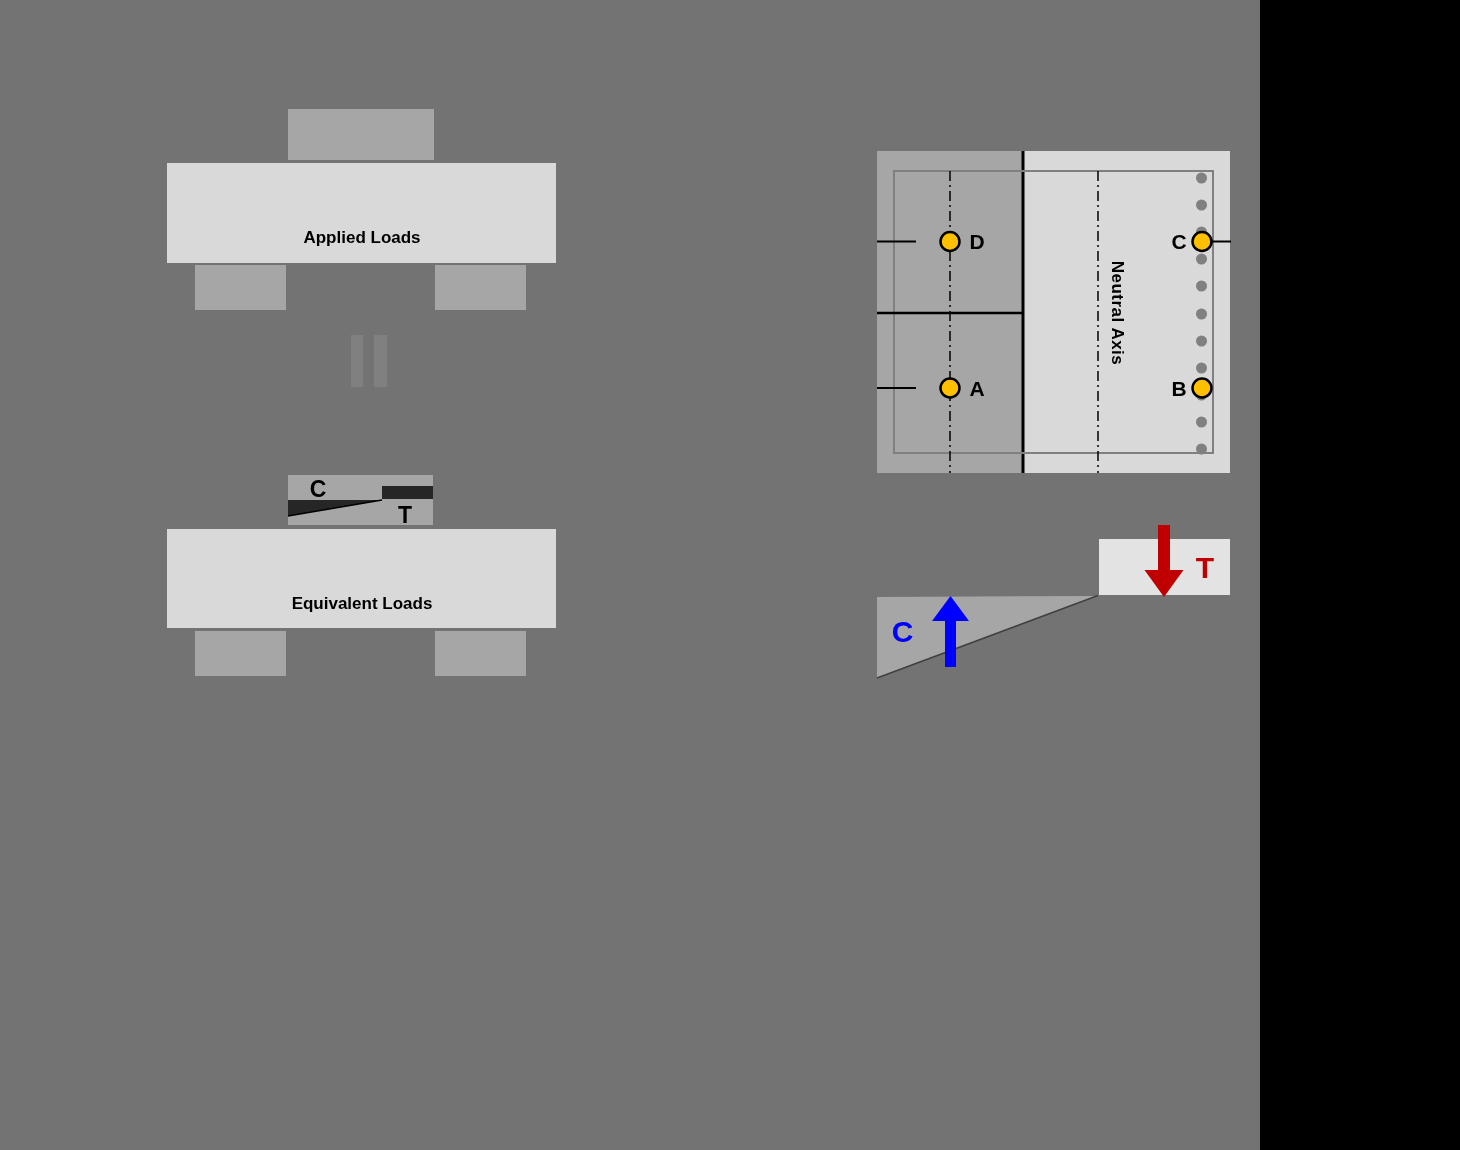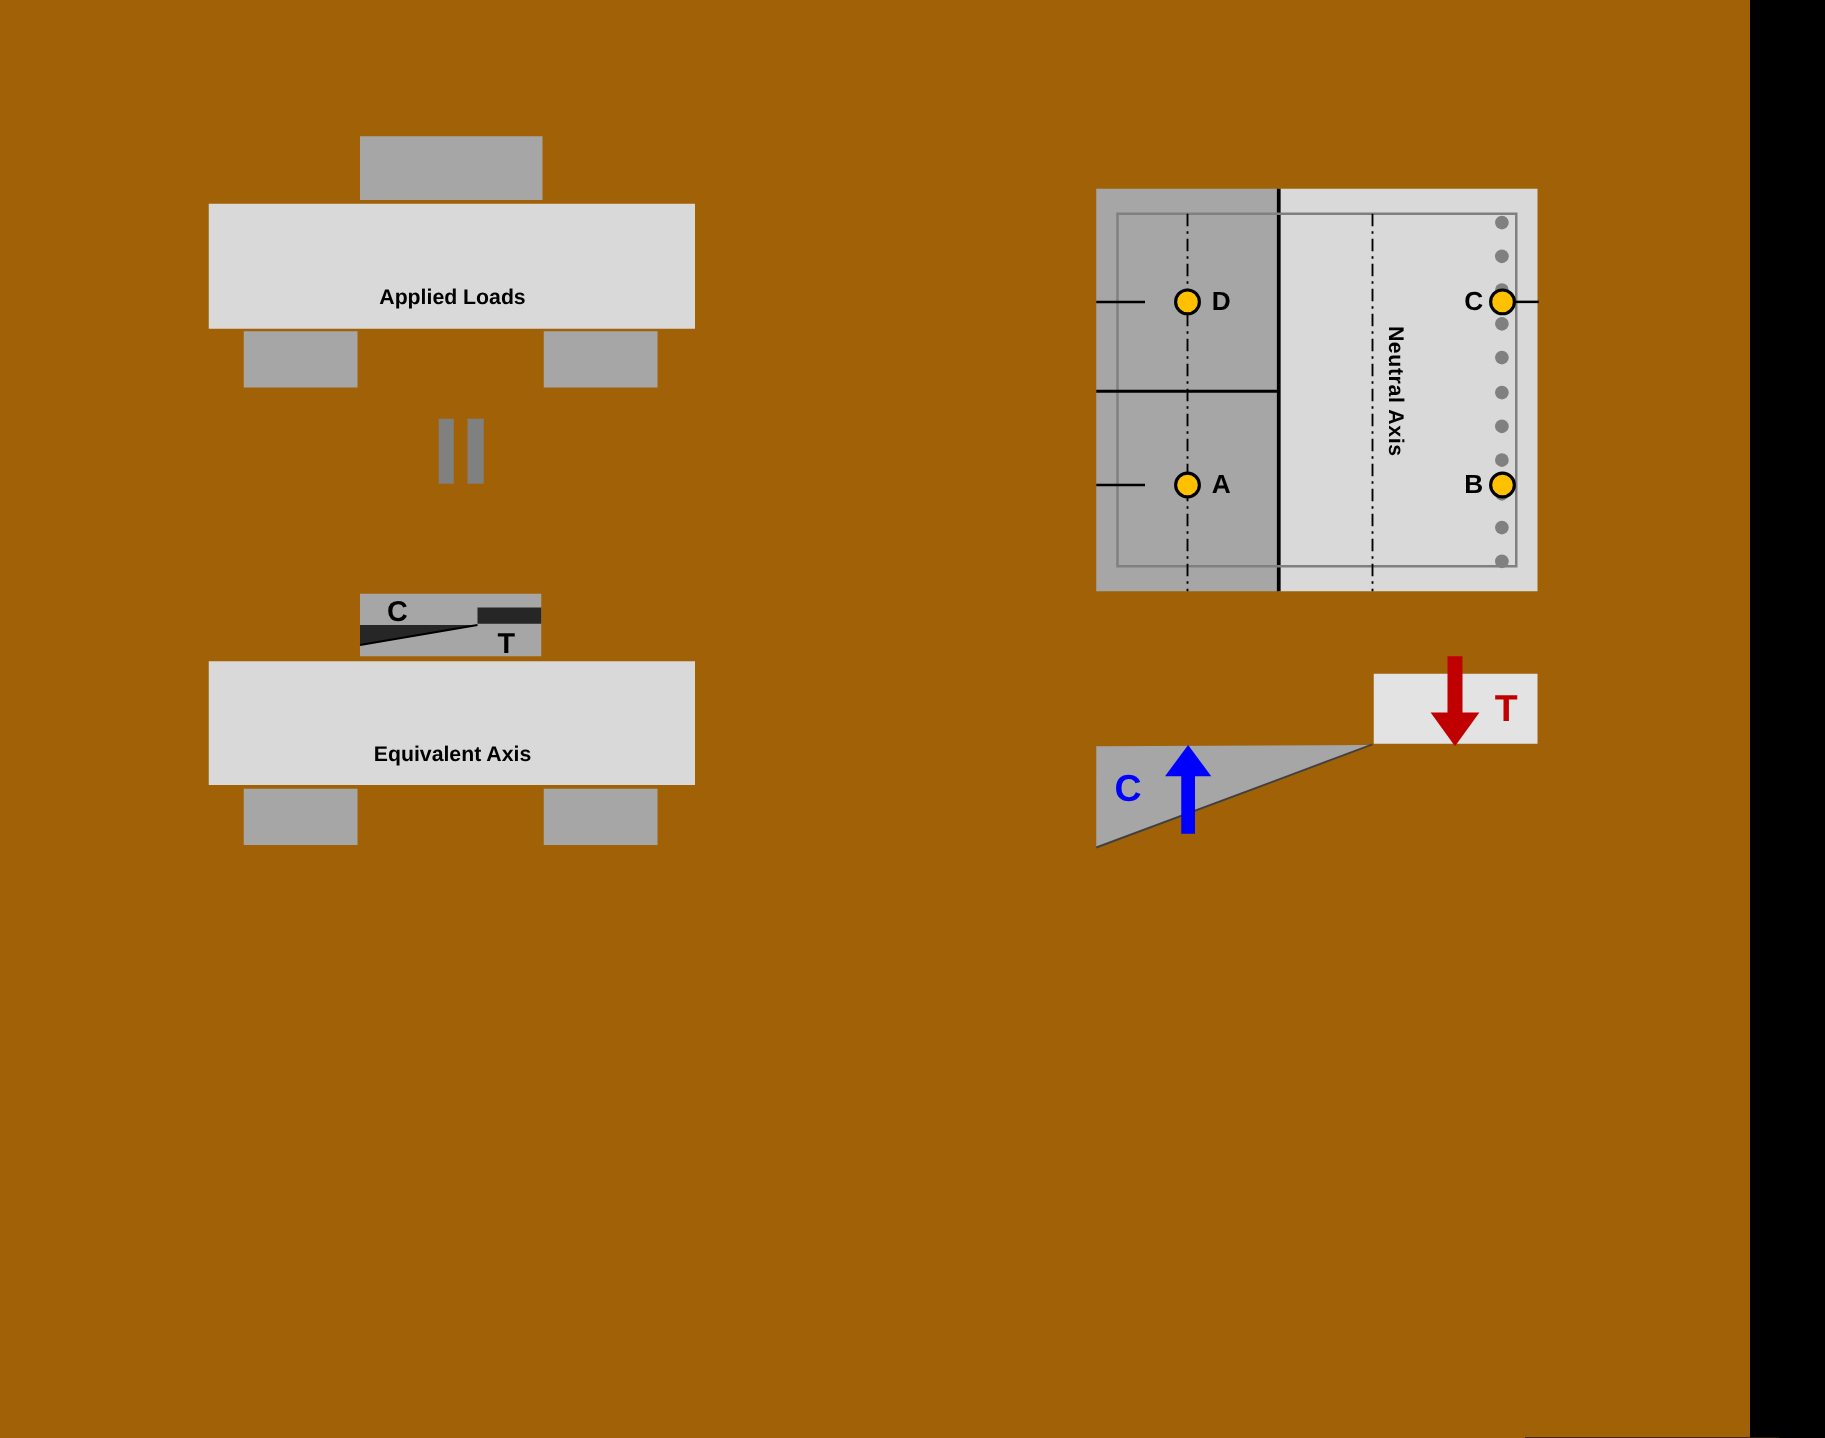--- a/index.html
+++ b/index.html
@@ -1,17 +1,17 @@
 <!DOCTYPE html>
 <html><head>
 <meta charset="utf-8">
 <style>
   html,body{margin:0;padding:0;background:#000;}
   .canvas{
-    position:relative;width:1400px;height:1150px;background:#a16207;
+    position:relative;width:1260px;height:1150px;background:#737373;
     font-family:"Liberation Sans",sans-serif;overflow:hidden;
   }
   .rect{position:absolute;}
   .fill-light{background:#d9d9d9;}
   .fill-mid{background:#a6a6a6;}
   .fill-bar{background:#808080;}
   .beam-label{
     position:absolute;transform:translate(-50%,-50%);
     font-weight:bold;font-size:17px;color:#000;white-space:nowrap;
   }
@@ -42,21 +42,21 @@
   <div class="rect fill-mid" style="left:288px;top:475px;width:145px;height:50px"></div>
   <svg style="left:288px;top:475px" width="145" height="50" viewBox="0 0 145 50">
     <rect x="94" y="11" width="51" height="13" fill="#262626"></rect>
     <polygon points="0,25 94,25 0,41" fill="#262626"></polygon>
     <line x1="0" y1="41" x2="94" y2="25" stroke="#000000" stroke-width="1.5"></line>
   </svg>
   <div class="small-label" style="left:318px;top:489px">C</div>
   <div class="small-label" style="left:405px;top:515px">T</div>
 
   <div class="rect fill-light" style="left:167px;top:529px;width:389px;height:99px"></div>
-  <div class="beam-label" style="left:362px;top:604px">Equivalent Axis</div>
+  <div class="beam-label" style="left:362px;top:604px">Equivalent Loads</div>
   <div class="rect fill-mid" style="left:195px;top:631px;width:91px;height:45px"></div>
   <div class="rect fill-mid" style="left:435px;top:631px;width:91px;height:45px"></div>
 
   <svg style="left:877px;top:151px" width="356" height="322" viewBox="0 0 356 322">
     <rect x="0" y="0" width="146" height="322" fill="#a6a6a6"></rect>
     <rect x="146" y="0" width="207" height="322" fill="#d9d9d9"></rect>
     <line x1="146" y1="0" x2="146" y2="322" stroke="#000000" stroke-width="3"></line>
     <rect x="17" y="20" width="319" height="282" fill="none" stroke="#808080" stroke-width="2"></rect>
     <line x1="0" y1="162" x2="146" y2="162" stroke="#000000" stroke-width="2.5"></line>
     <line x1="73" y1="20" x2="73" y2="322" stroke="#000000" stroke-width="1.5" stroke-dasharray="10 4 2 4"></line>

